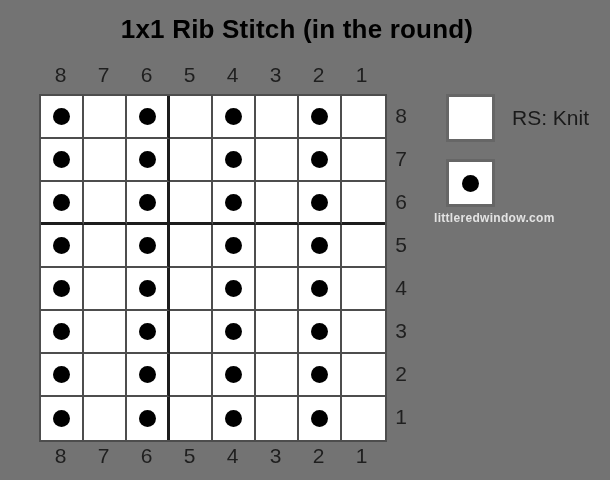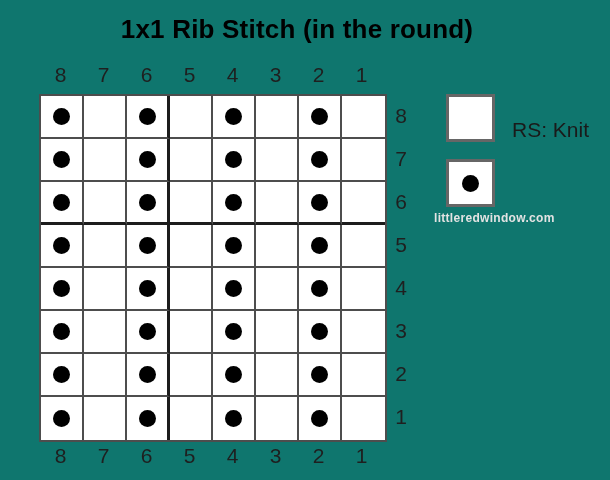--- a/index.html
+++ b/index.html
@@ -1,21 +1,21 @@
 <!DOCTYPE html>
 <html><head>
 <meta charset="utf-8">
 <style>
   * { margin: 0; padding: 0; box-sizing: border-box; }
   html, body { background: #ffffff; }
   .page {
     position: relative;
     width: 610px;
     height: 480px;
-    background: #0f766e;
+    background: #737373;
     font-family: "Liberation Sans", sans-serif;
     overflow: hidden;
   }
   .title {
     position: absolute;
     top: 14px;
     left: 0;
     width: 594px;
     text-align: center;
     font-size: 26px;
@@ -82,21 +82,21 @@
     display: block;
   }
   
   .legend {
     position: absolute;
     left: 446px;
     top: 94px;
   }
   .legend-item {
     display: flex;
-    align-items: flex-end;
+    align-items: center;
     margin-bottom: 17px;
   }
   .legend-swatch {
     width: 49px;
     height: 48px;
     border: 3px solid #666666;
     background: #ffffff;
     display: flex;
     align-items: center;
     justify-content: center;

